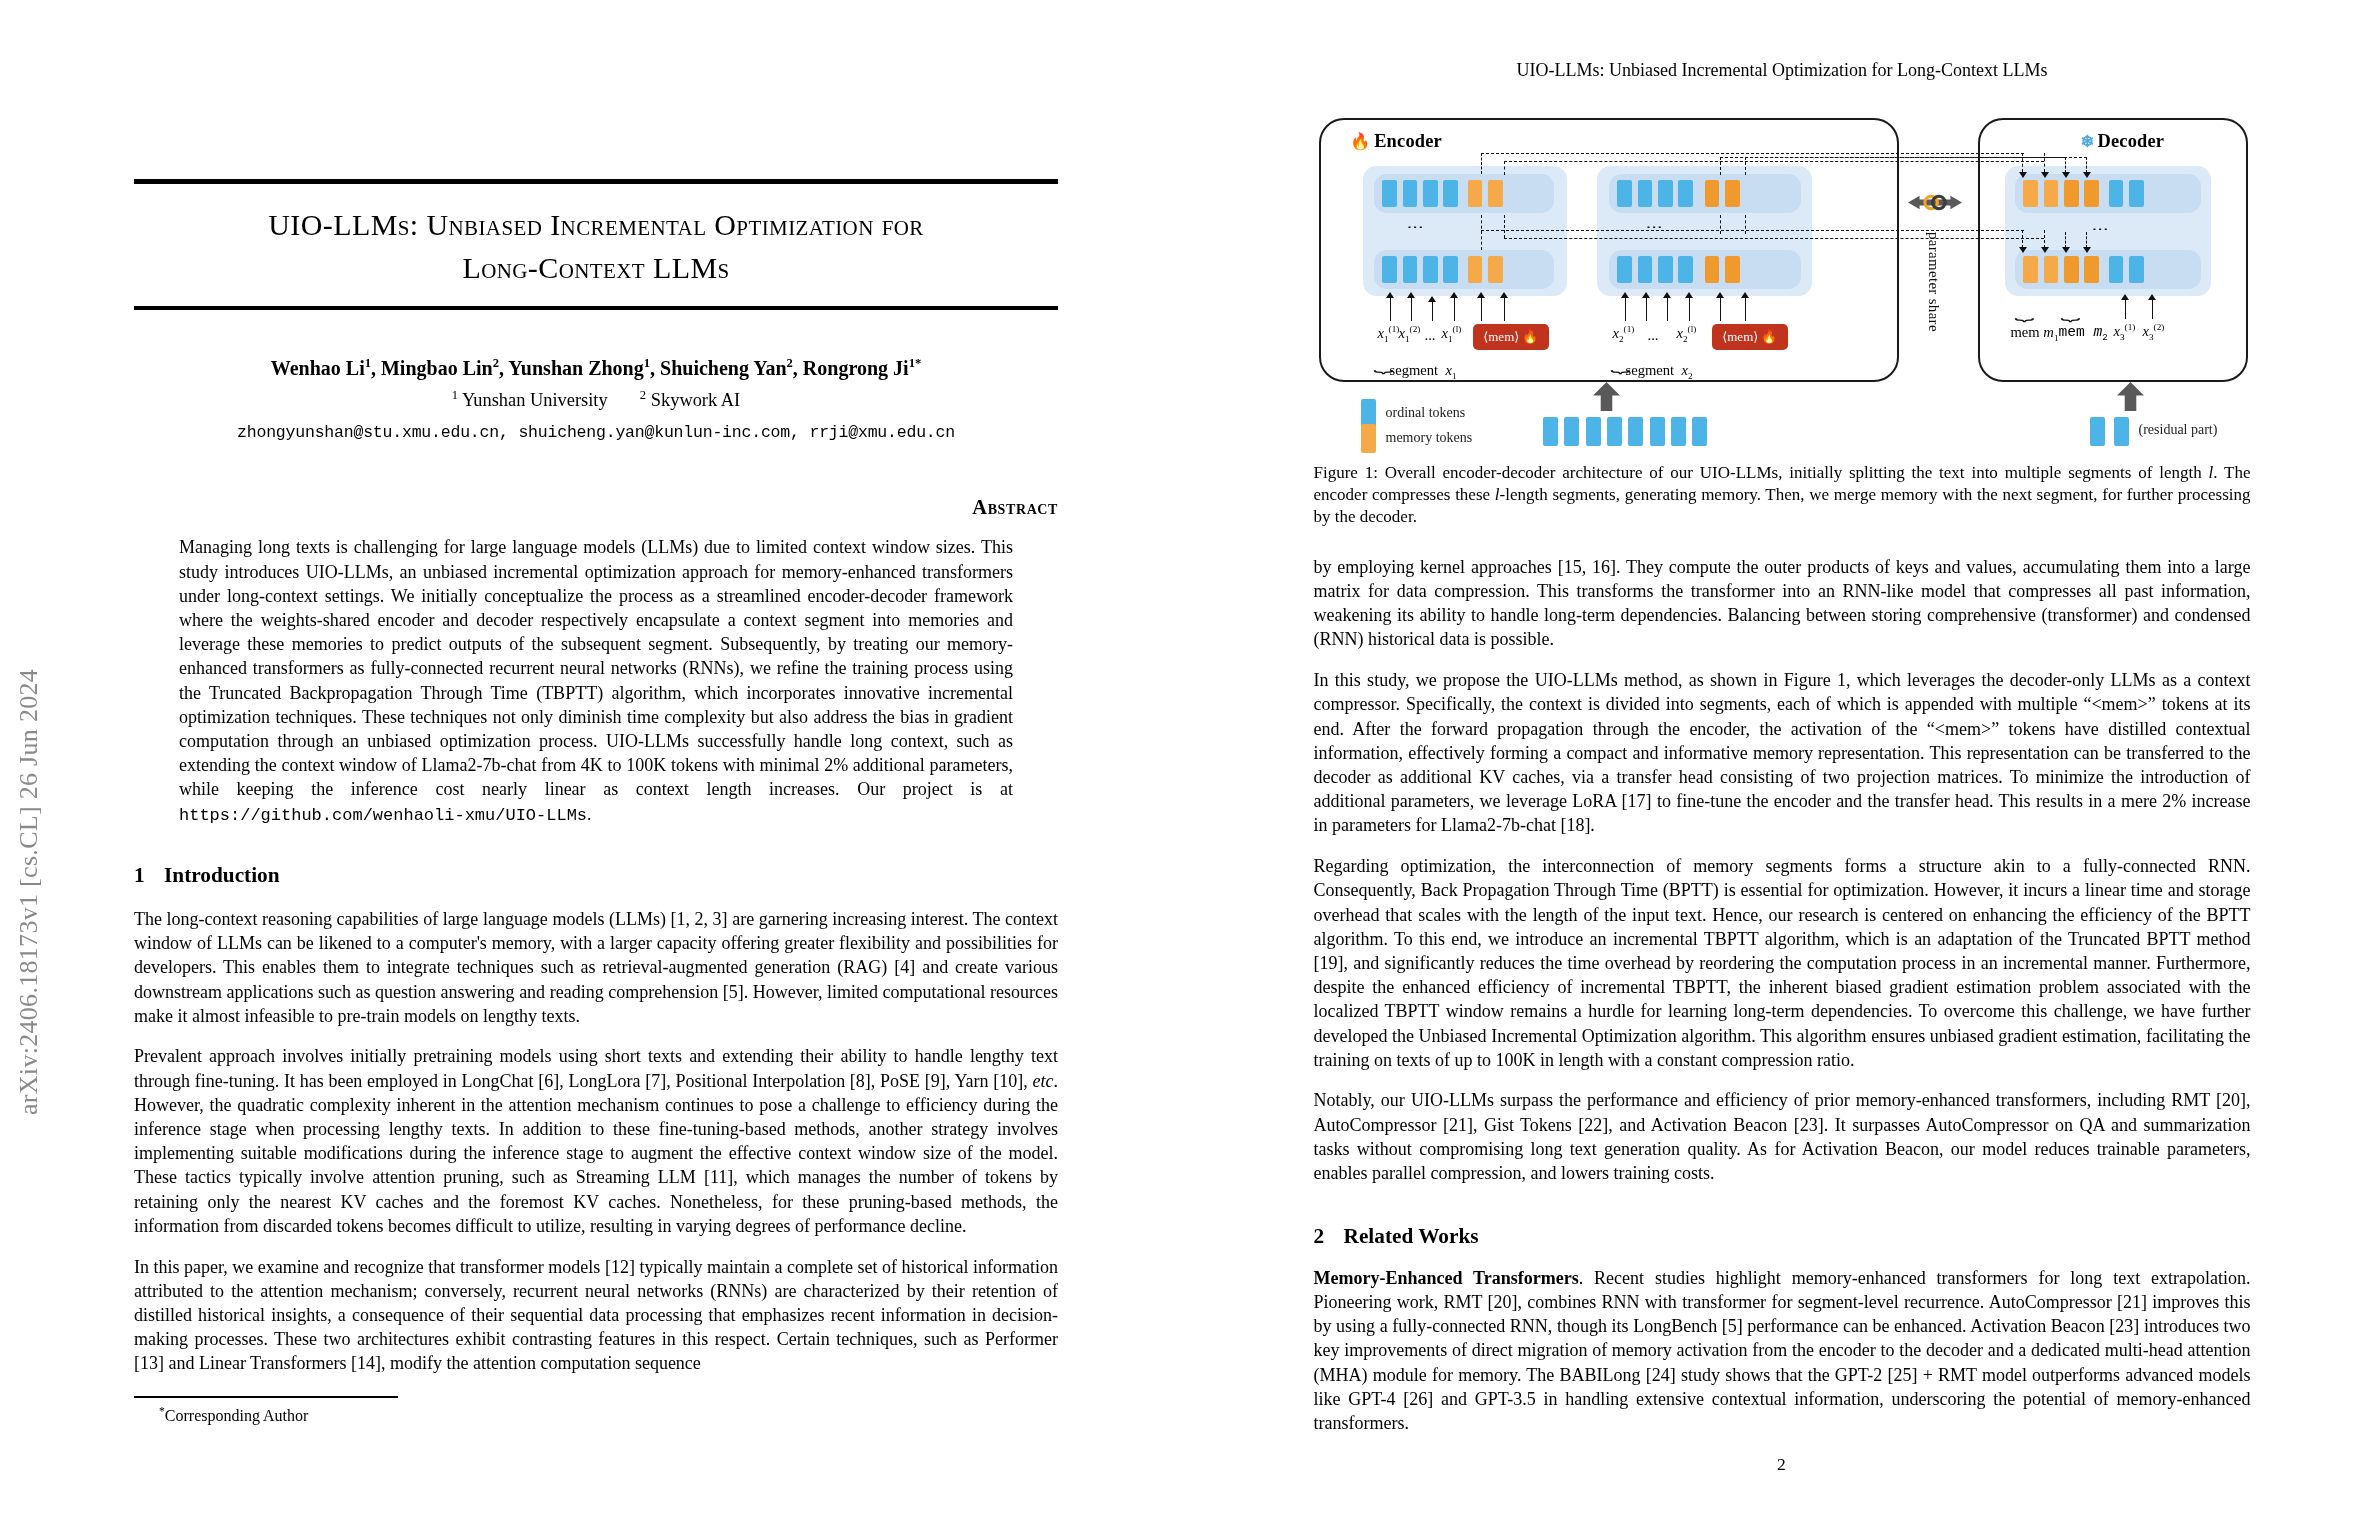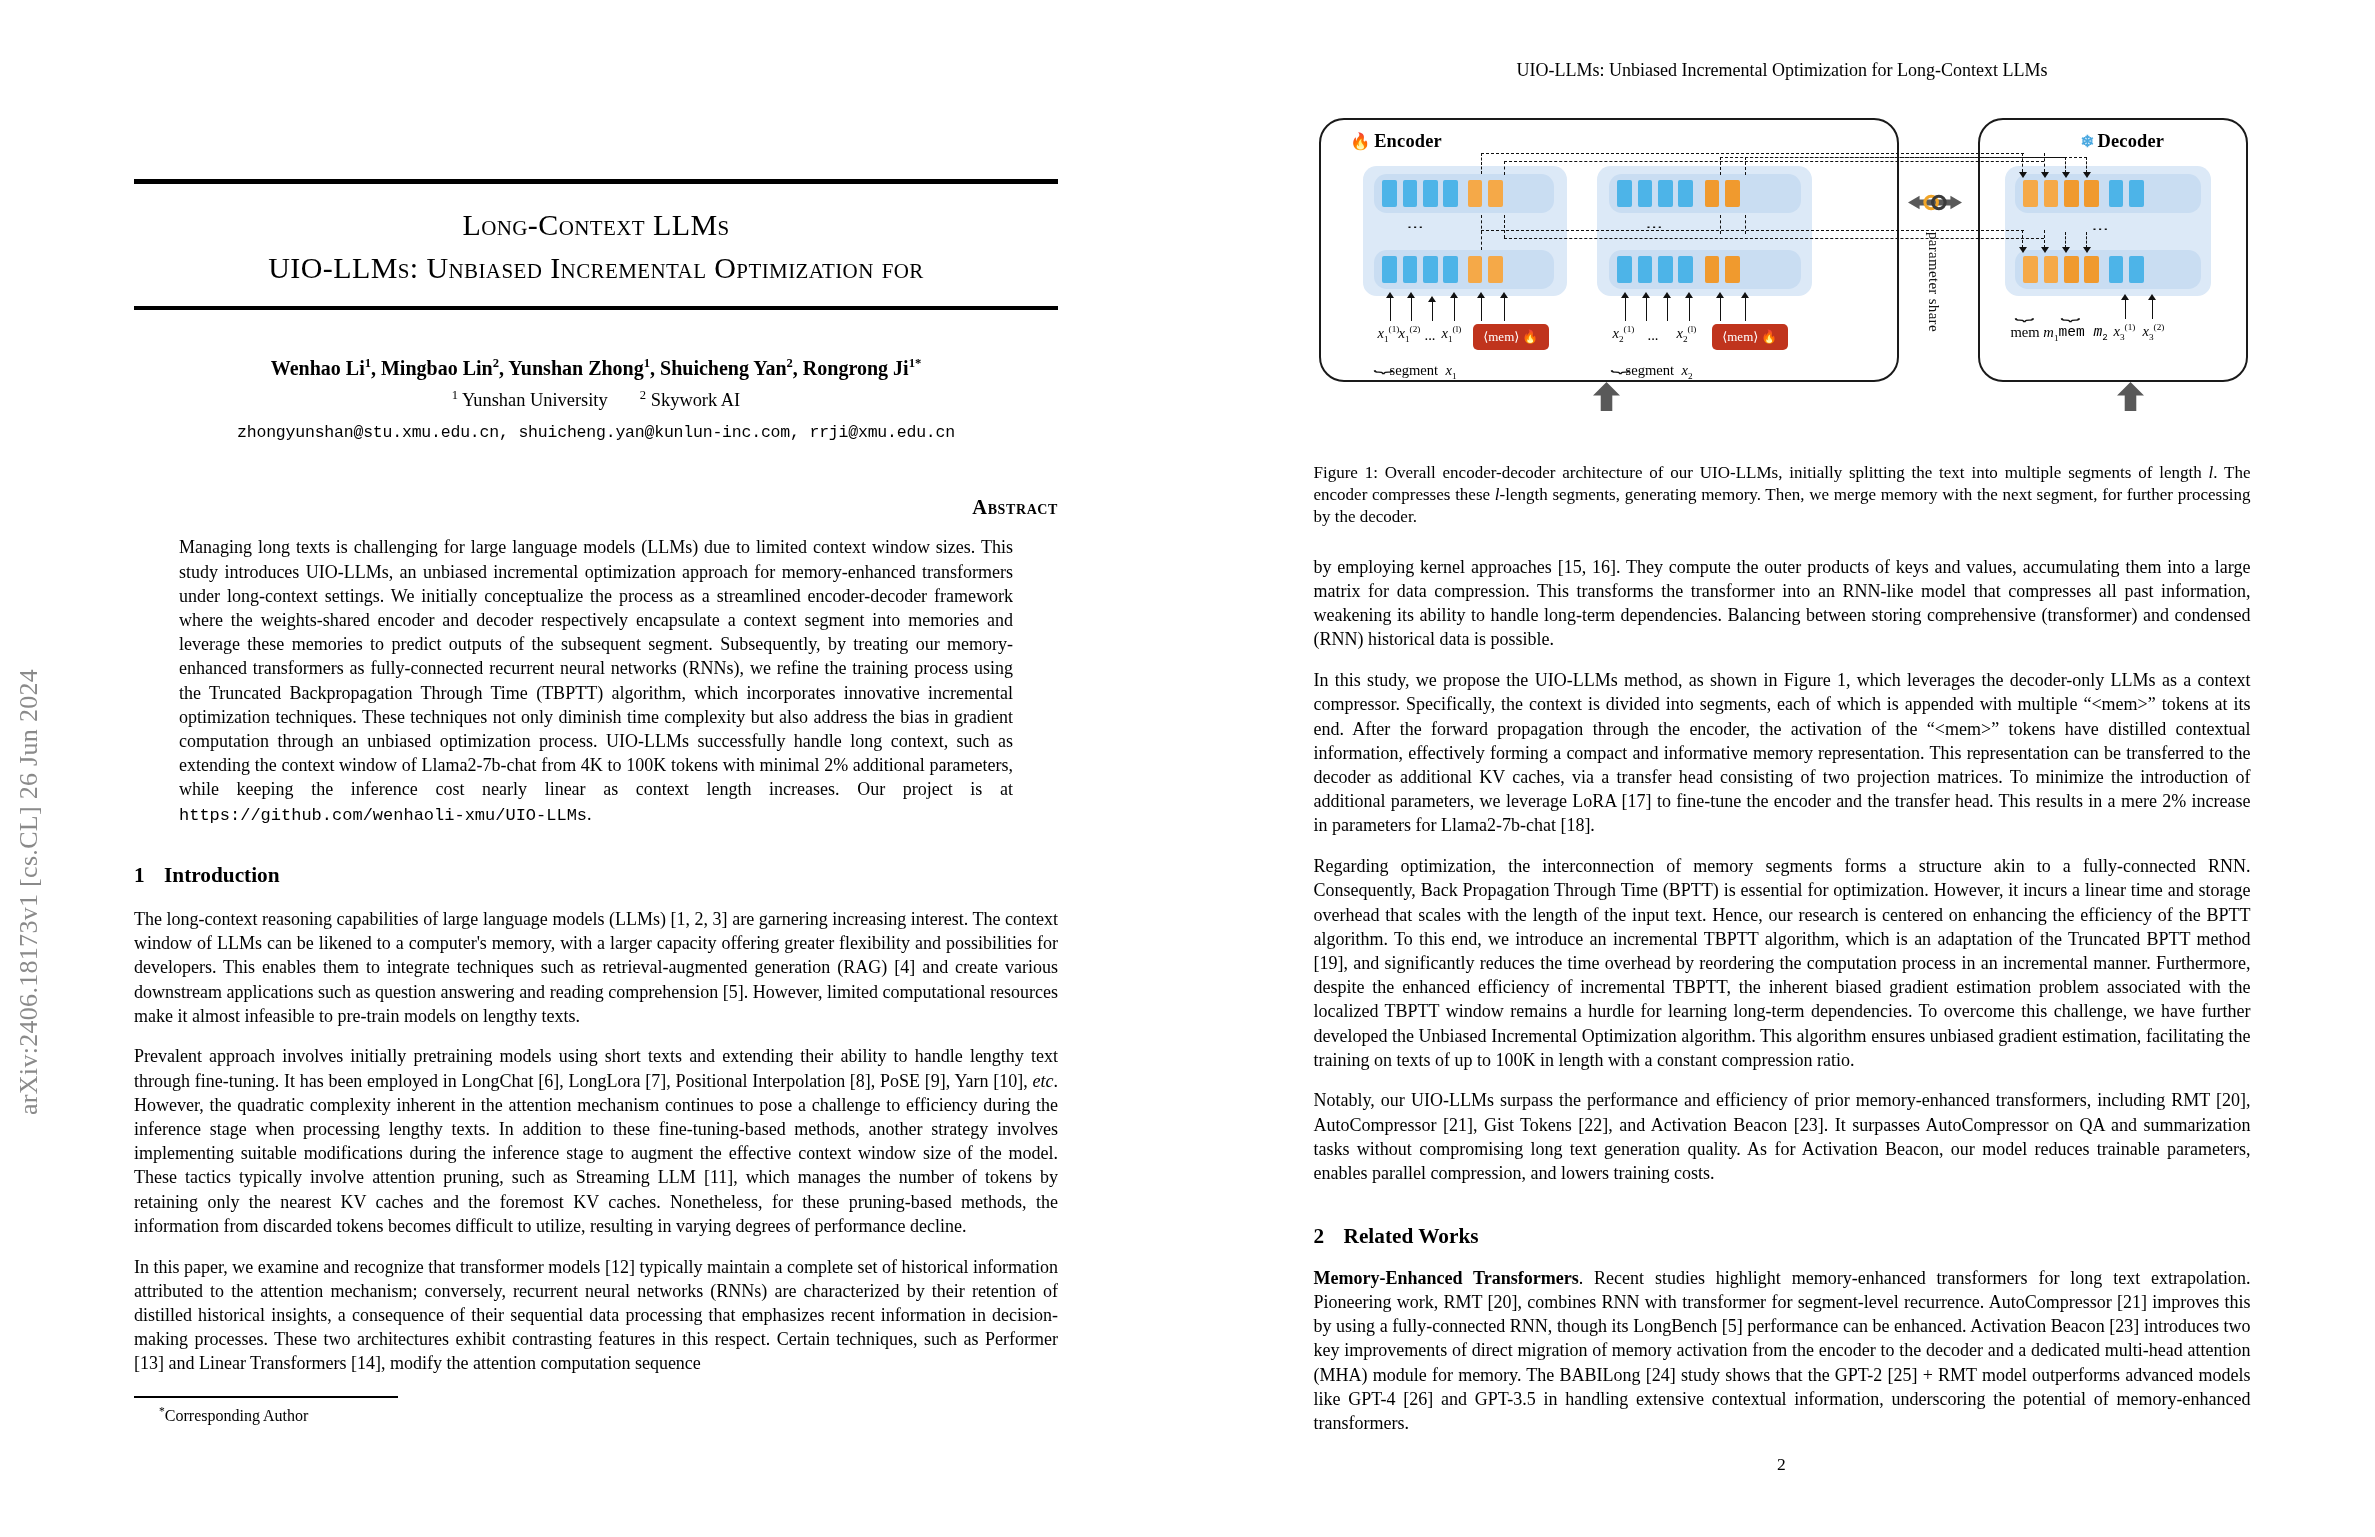--- a/index.html
+++ b/index.html
@@ -304,22 +304,22 @@
 
   <div class="page page-left">
 
     <div class="arxiv-stamp">arXiv:2406.18173v1  [cs.CL]  26 Jun 2024</div>
 
     <div class="lp-inner">
 
       <div class="title-block">
         <div class="rule"></div>
         <div class="paper-title">
+          <div>UIO-LLMs: Unbiased Incremental Optimization for</div>
           <div>Long-Context LLMs</div>
-          <div>UIO-LLMs: Unbiased Incremental Optimization for</div>
         </div>
         <div class="rule-thin"></div>
       </div>
 
       <div class="authors">
         <span>Wenhao Li<sup>1</sup></span>,
         <span>Mingbao Lin<sup>2</sup></span>,
         <span>Yunshan Zhong<sup>1</sup></span>,
         <span>Shuicheng Yan<sup>2</sup></span>,
         <span>Rongrong Ji<sup>1*</sup></span>
@@ -510,20 +510,39 @@
             </svg>
           </div>
 
           <div class="big-arrow" style="left:803px; top:268px;">
             <svg width="27" height="29" viewBox="0 0 28 30">
               <path d="M14 0 L28 14 L20 14 L20 30 L8 30 L8 14 L0 14 Z" fill="#595959"></path>
             </svg>
           </div>
         </div>
 
+        <div style="position:relative; height:50px; margin-top:-5.8px;">
+          <div class="legend-sw tok-blue" style="left:47px; top:0px;"></div>
+          <div class="legend-txt" style="left:72px; top:5.8px;">ordinal tokens</div>
+          <div class="legend-sw tok-orange" style="left:47px; top:25px;"></div>
+          <div class="legend-txt" style="left:72px; top:31px;">memory tokens</div>
+
+          <div class="legend-sw tok-blue" style="left:229px; top:17.5px;"></div>
+          <div class="legend-sw tok-blue" style="left:250px; top:17.5px;"></div>
+          <div class="legend-sw tok-blue" style="left:272px; top:17.5px;"></div>
+          <div class="legend-sw tok-blue" style="left:293px; top:17.5px;"></div>
+          <div class="legend-sw tok-blue" style="left:314px; top:17.5px;"></div>
+          <div class="legend-sw tok-blue" style="left:336px; top:17.5px;"></div>
+          <div class="legend-sw tok-blue" style="left:357px; top:17.5px;"></div>
+          <div class="legend-sw tok-blue" style="left:378px; top:17.5px;"></div>
+
+          <div class="legend-sw tok-blue" style="left:776px; top:17.5px;"></div>
+          <div class="legend-sw tok-blue" style="left:800px; top:17.5px;"></div>
+          <div class="legend-txt" style="left:825px; top:23px;">(residual part)</div>
+        </div>
       </div>
 
       <div class="fig-caption"><span>Figure 1: Overall encoder-decoder architecture of our UIO-LLMs, initially splitting the text into multiple segments of length </span><i>l</i><span>. The encoder compresses these </span><i>l</i><span>-length segments, generating memory. Then, we merge memory with the next segment, for further processing by the decoder.</span></div>
 
       <div class="rp-body">
         <div class="rp-p first">by employing kernel approaches [15, 16]. They compute the outer products of keys and values, accumulating them into a large matrix for data compression. This transforms the transformer into an RNN-like model that compresses all past information, weakening its ability to handle long-term dependencies. Balancing between storing comprehensive (transformer) and condensed (RNN) historical data is possible.</div>
         <div class="rp-p">In this study, we propose the UIO-LLMs method, as shown in Figure 1, which leverages the decoder-only LLMs as a context compressor. Specifically, the context is divided into segments, each of which is appended with multiple “&lt;mem&gt;” tokens at its end. After the forward propagation through the encoder, the activation of the “&lt;mem&gt;” tokens have distilled contextual information, effectively forming a compact and informative memory representation. This representation can be transferred to the decoder as additional KV caches, via a transfer head consisting of two projection matrices. To minimize the introduction of additional parameters, we leverage LoRA [17] to fine-tune the encoder and the transfer head. This results in a mere 2% increase in parameters for Llama2-7b-chat [18].</div>
         <div class="rp-p">Regarding optimization, the interconnection of memory segments forms a structure akin to a fully-connected RNN. Consequently, Back Propagation Through Time (BPTT) is essential for optimization. However, it incurs a linear time and storage overhead that scales with the length of the input text. Hence, our research is centered on enhancing the efficiency of the BPTT algorithm. To this end, we introduce an incremental TBPTT algorithm, which is an adaptation of the Truncated BPTT method [19], and significantly reduces the time overhead by reordering the computation process in an incremental manner. Furthermore, despite the enhanced efficiency of incremental TBPTT, the inherent biased gradient estimation problem associated with the localized TBPTT window remains a hurdle for learning long-term dependencies. To overcome this challenge, we have further developed the Unbiased Incremental Optimization algorithm. This algorithm ensures unbiased gradient estimation, facilitating the training on texts of up to 100K in length with a constant compression ratio.</div>
         <div class="rp-p">Notably, our UIO-LLMs surpass the performance and efficiency of prior memory-enhanced transformers, including RMT [20], AutoCompressor [21], Gist Tokens [22], and Activation Beacon [23]. It surpasses AutoCompressor on QA and summarization tasks without compromising long text generation quality. As for Activation Beacon, our model reduces trainable parameters, enables parallel compression, and lowers training costs.</div>
 

